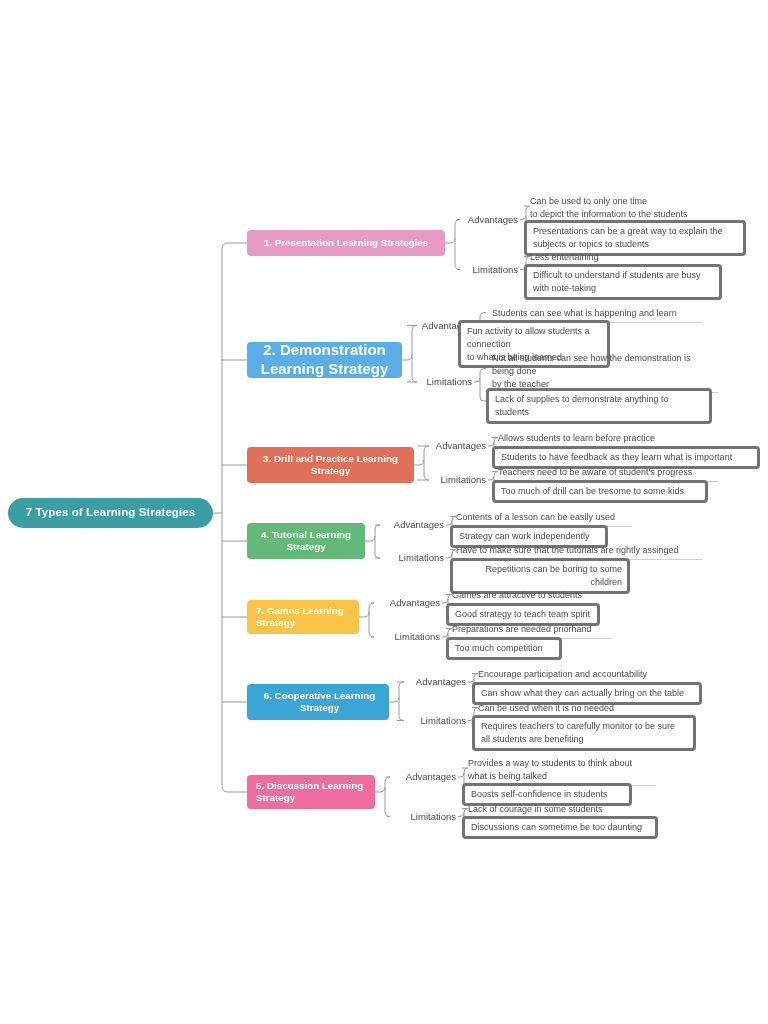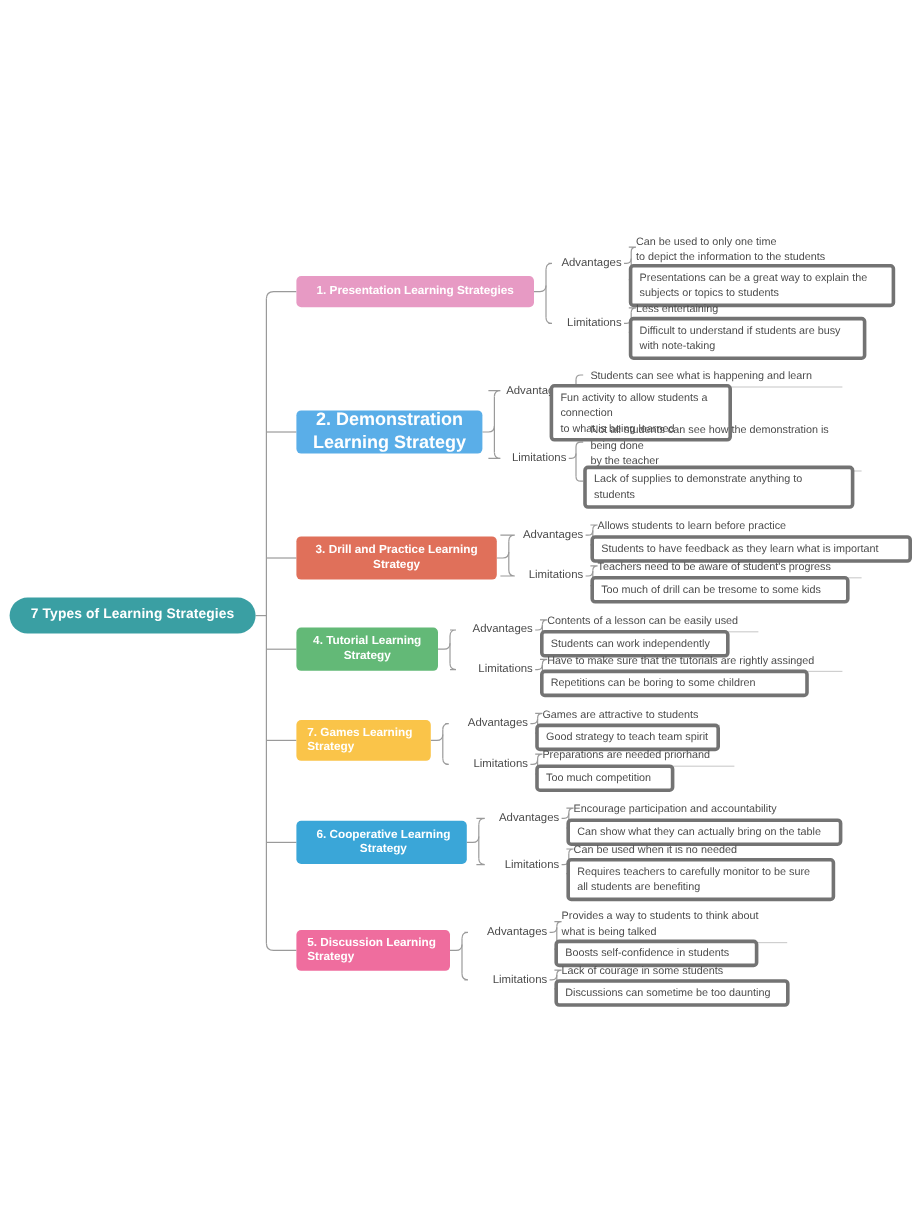--- a/index.html
+++ b/index.html
@@ -229,24 +229,24 @@
       <div class="leaf rule" style="left: 496px; top: 430px; width: 190px; min-height: 15px;">Allows students to learn before practice</div>
       <div class="leaf boxed" style="left: 492px; top: 446px; width: 268px; min-height: 16px;">Students to have feedback as they learn what is important</div>
       <div class="cat-label" style="left: 420px; width: 66px; top: 474px;">Limitations</div>
       <div class="leaf rule" style="left: 496px; top: 464px; width: 222px; min-height: 15px;">Teachers need to be aware of student's progress</div>
       <div class="leaf boxed" style="left: 492px; top: 480px; width: 216px; min-height: 16px;">Too much of drill can be tresome to some kids</div>
       <div class="branch-node centered" style="left: 247px; top: 523px; width: 118px; height: 36px; background: rgb(99, 185, 119); font-size: 9.8px;">
         <span>4. Tutorial Learning Strategy</span>
       </div>
       <div class="cat-label" style="left: 378px; width: 66px; top: 519px;">Advantages</div>
       <div class="leaf rule" style="left: 454px; top: 509px; width: 178px; min-height: 15px;">Contents of a lesson can be easily used</div>
-      <div class="leaf boxed" style="left: 450px; top: 525px; width: 158px; min-height: 16px;">Students can work independently</div>
+      <div class="leaf boxed" style="left: 450px; top: 525px; width: 158px; min-height: 16px;">Strategy can work independently</div>
       <div class="cat-label" style="left: 378px; width: 66px; top: 552px;">Limitations</div>
       <div class="leaf rule" style="left: 454px; top: 542px; width: 248px; min-height: 15px;">Have to make sure that the tutorials are rightly assinged</div>
-      <div class="leaf boxed" style="left: 450px; top: 558px; width: 224px; min-height: 16px;">Repetitions can be boring to some children</div>
+      <div class="leaf boxed" style="left: 450px; top: 558px; width: 180px; min-height: 16px; text-align: right;">Repetitions can be boring to some children</div>
       <div class="branch-node lefty" style="left: 247px; top: 600px; width: 112px; height: 34px; background: rgb(250, 196, 73); font-size: 9.8px;">
         <span>7. Games Learning Strategy</span>
       </div>
       <div class="cat-label" style="left: 374px; width: 66px; top: 597px;">Advantages</div>
       <div class="leaf rule" style="left: 450px; top: 587px; width: 150px; min-height: 15px;">Games are attractive to students</div>
       <div class="leaf boxed" style="left: 446px; top: 603px; width: 154px; min-height: 16px;">Good strategy to teach team spirit</div>
       <div class="cat-label" style="left: 374px; width: 66px; top: 631px;">Limitations</div>
       <div class="leaf rule" style="left: 450px; top: 621px; width: 162px; min-height: 15px;">Preparations are needed priorhand</div>
       <div class="leaf boxed" style="left: 446px; top: 637px; width: 116px; min-height: 16px;">Too much competition</div>
       <div class="branch-node centered" style="left: 247px; top: 684px; width: 142px; height: 36px; background: rgb(58, 166, 216); font-size: 9.8px; padding-left: 12px;">

